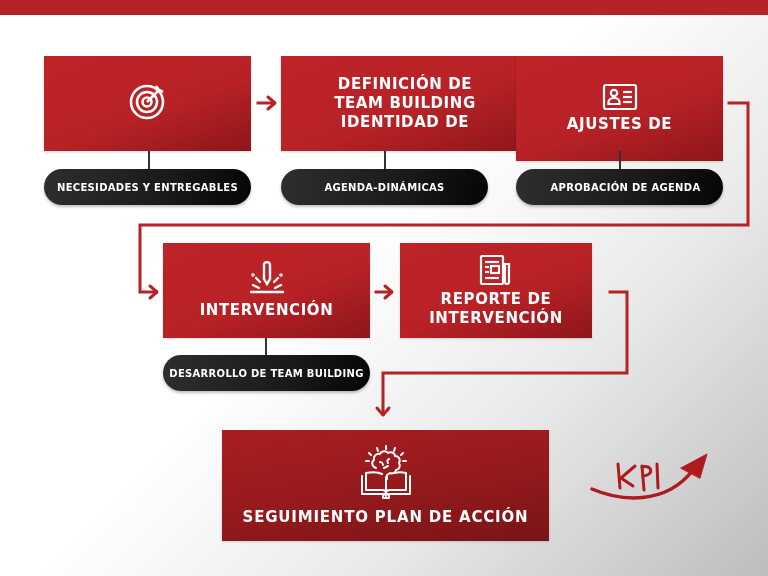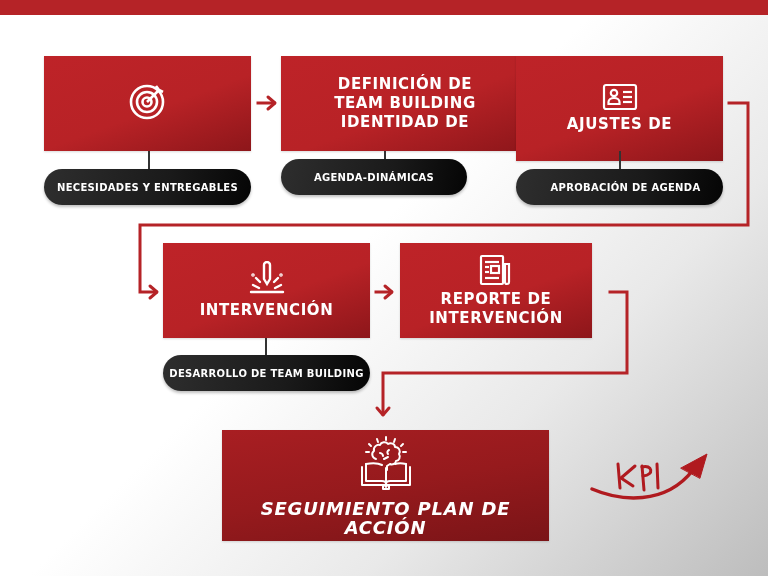--- a/index.html
+++ b/index.html
@@ -20,21 +20,21 @@
     display: flex; flex-direction: column; align-items: center; justify-content: center;
     text-align: center;
     box-shadow: 0 1px 2px rgba(0,0,0,0.15);
   }
   .box-title {
     font-weight: bold;
     font-size: 15px;
     line-height: 19px;
     letter-spacing: 0.6px;
   }
-  .box.big .box-title { font-size: 18px; letter-spacing: 0.8px; font-style: italic; }
+  .box.big .box-title { font-size: 15px; letter-spacing: 0.8px; }
   .icon { display: block; margin-bottom: 6px; }
   .pill {
     position: absolute;
     height: 36px;
     border-radius: 18px;
     background: linear-gradient(100deg, #2e2e2e 0%, #1a1a1a 60%, #050505 100%);
     color: #ffffff;
     font-size: 10px;
     font-weight: bold;
     letter-spacing: 0.3px;
@@ -84,21 +84,21 @@
 </div>
 <div class="stem" style="left:148px;top:151px;height:18px;"></div>
 <div class="pill" style="left:44px;top:169px;width:207px;">NECESIDADES Y ENTREGABLES</div>
 
 <div class="box" style="left:281px;top:56px;width:248px;height:95px;">
   <div class="box-title">DEFINICIÓN DE</div>
   <div class="box-title">TEAM BUILDING</div>
   <div class="box-title">IDENTIDAD DE</div>
 </div>
 <div class="stem" style="left:384px;top:151px;height:18px;"></div>
-<div class="pill" style="left:281px;top:159px;width:186px;">AGENDA-DINÁMICAS</div>
+<div class="pill" style="left:281px;top:169px;width:207px;">AGENDA-DINÁMICAS</div>
 
 <div class="box" style="left:516px;top:56px;width:207px;height:105px;align-items:center;">
   <svg class="icon" width="36" height="28" viewBox="0 0 36 28" style="margin-bottom:4px;">
     <g stroke="#fff" stroke-width="2.2" fill="none">
       <rect x="2" y="2" width="32" height="24" rx="2"></rect>
       <circle cx="12" cy="10" r="3.2"></circle>
       <path d="M6.5 21 v-2 a5.5 4 0 0 1 11 0 v2 z"></path>
       <line x1="21" y1="9" x2="30" y2="9"></line>
       <line x1="21" y1="14" x2="30" y2="14"></line>
       <line x1="21" y1="19" x2="30" y2="19"></line>

